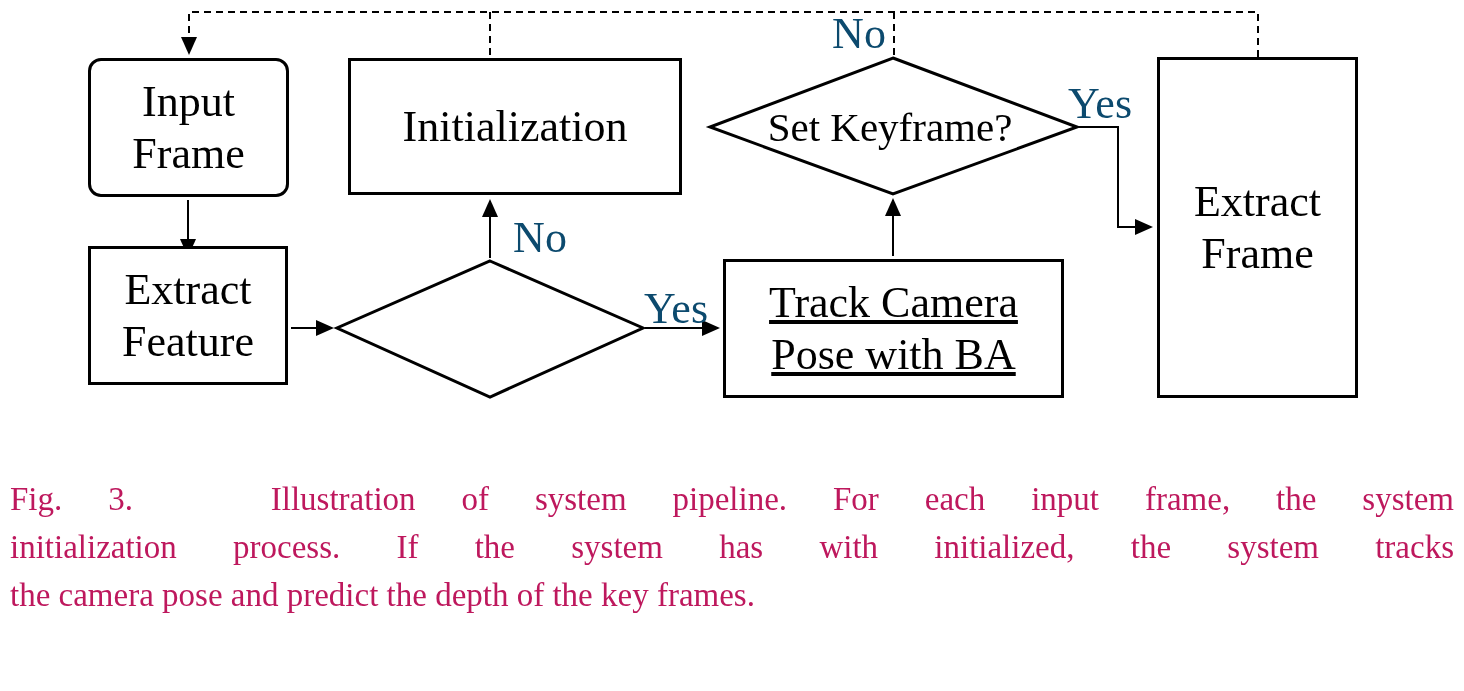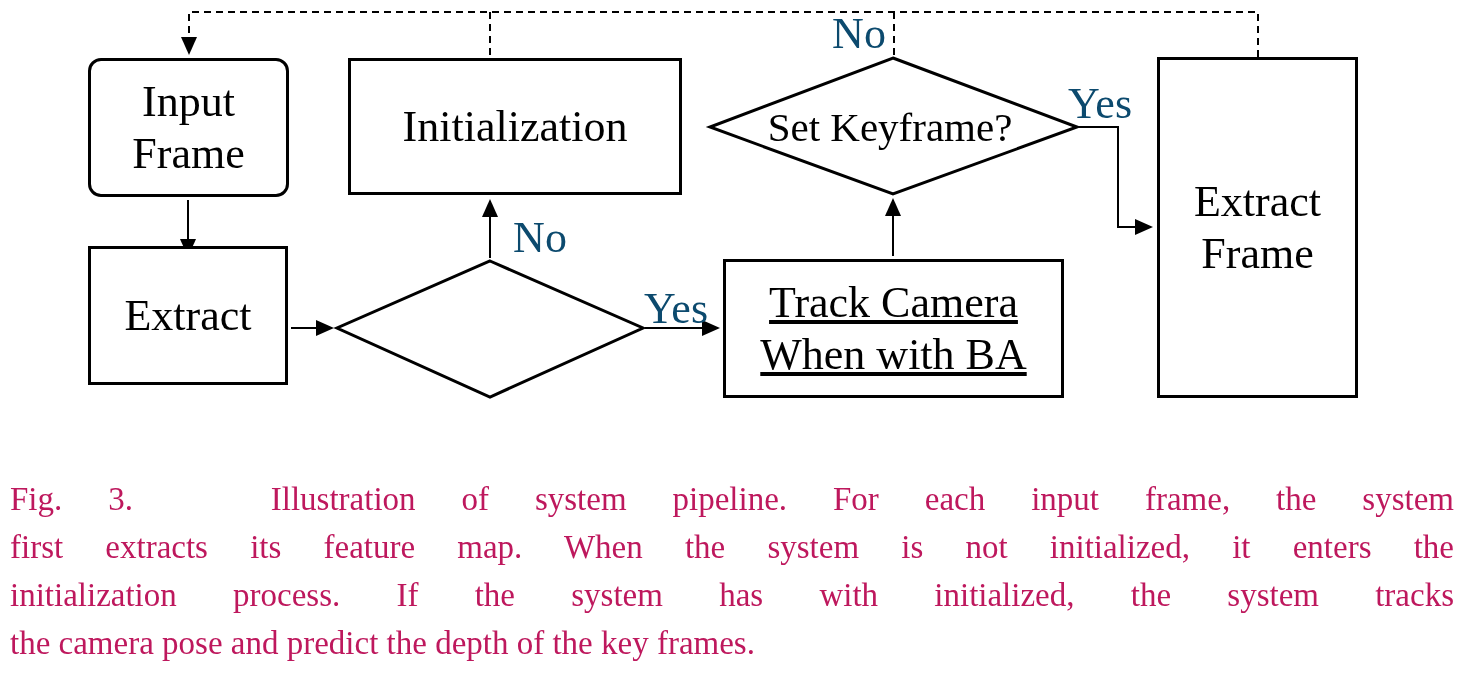--- a/index.html
+++ b/index.html
@@ -113,41 +113,41 @@
       <span>Input</span>
       <span>Frame</span>
     </div>
 
     <div class="node" style="left:348px; top:58px; width:334px; height:137px;justify-content:center;">
       <span>Initialization</span>
     </div>
 
     <div class="node" style="left:88px; top:246px; width:200px; height:139px;">
       <span>Extract</span>
+      <span>Feature</span>
     </div>
 
     <div class="node" style="left:723px; top:259px; width:341px; height:139px;text-decoration:underline;">
       <span>Track Camera</span>
-      <span>When with BA</span>
+      <span>Pose with BA</span>
     </div>
 
     <div class="node" style="left:1157px; top:57px; width:201px; height:341px;">
       <span>Extract</span>
       <span>Frame</span>
     </div>
 
     <div class="diamond-label" style="left:890px; top:127px;">Set Keyframe?</div>
 
     <div class="edge-label" style="left:540px; top:238px;">No</div>
     <div class="edge-label" style="left:676px; top:309px;">Yes</div>
     <div class="edge-label" style="left:859px; top:34px;">No</div>
     <div class="edge-label" style="left:1100px; top:104px;">Yes</div>
 
   </div>
 
   <div class="caption">
     <div class="cap-line">Fig. 3.&nbsp;&nbsp; Illustration of system pipeline. For each input frame, the system</div>
-    <div class="cap-line">first extracts its feature map. When the system is not initialized, it enters the</div>
     <div class="cap-line">initialization process. If the system has with initialized, the system tracks</div>
     <div class="cap-line last">the camera pose and predict the depth of the key frames.</div>
   </div>
 
 </div>
 
 </body></html>

